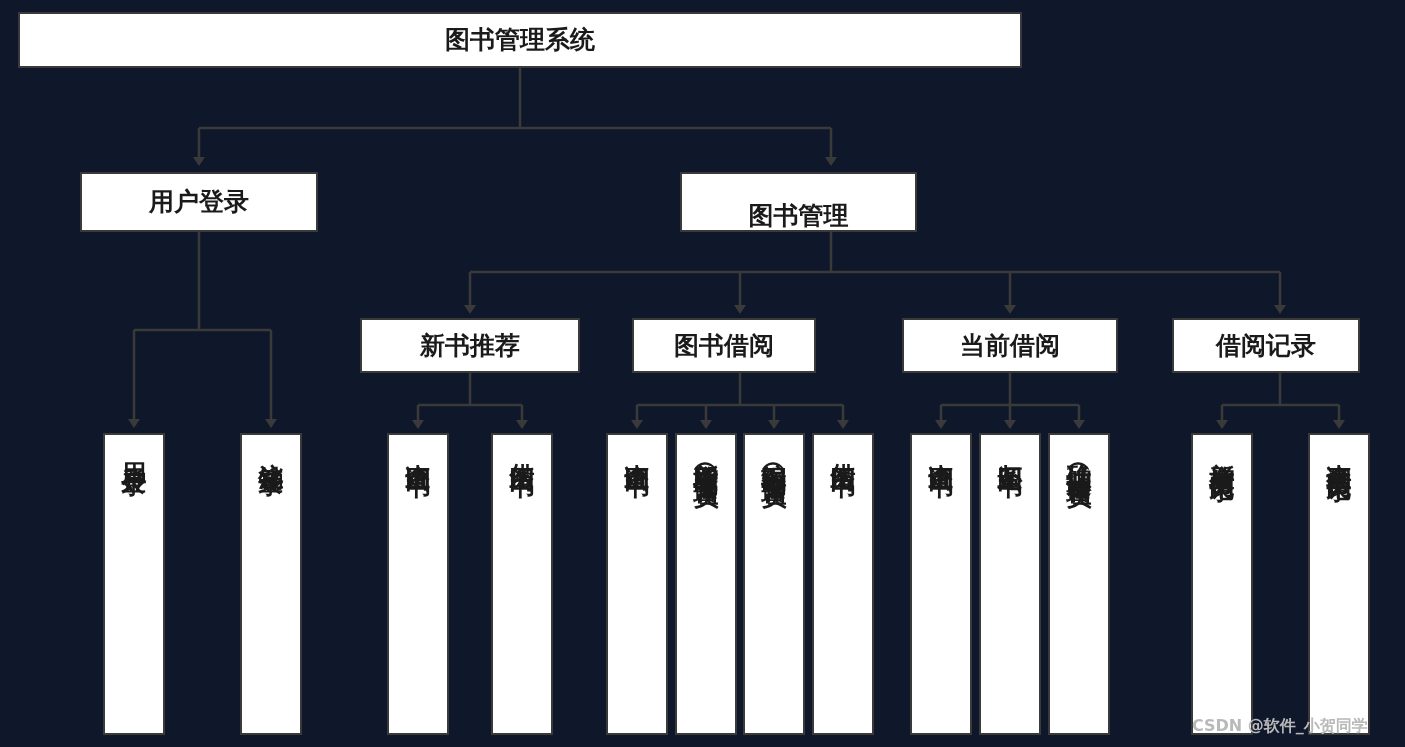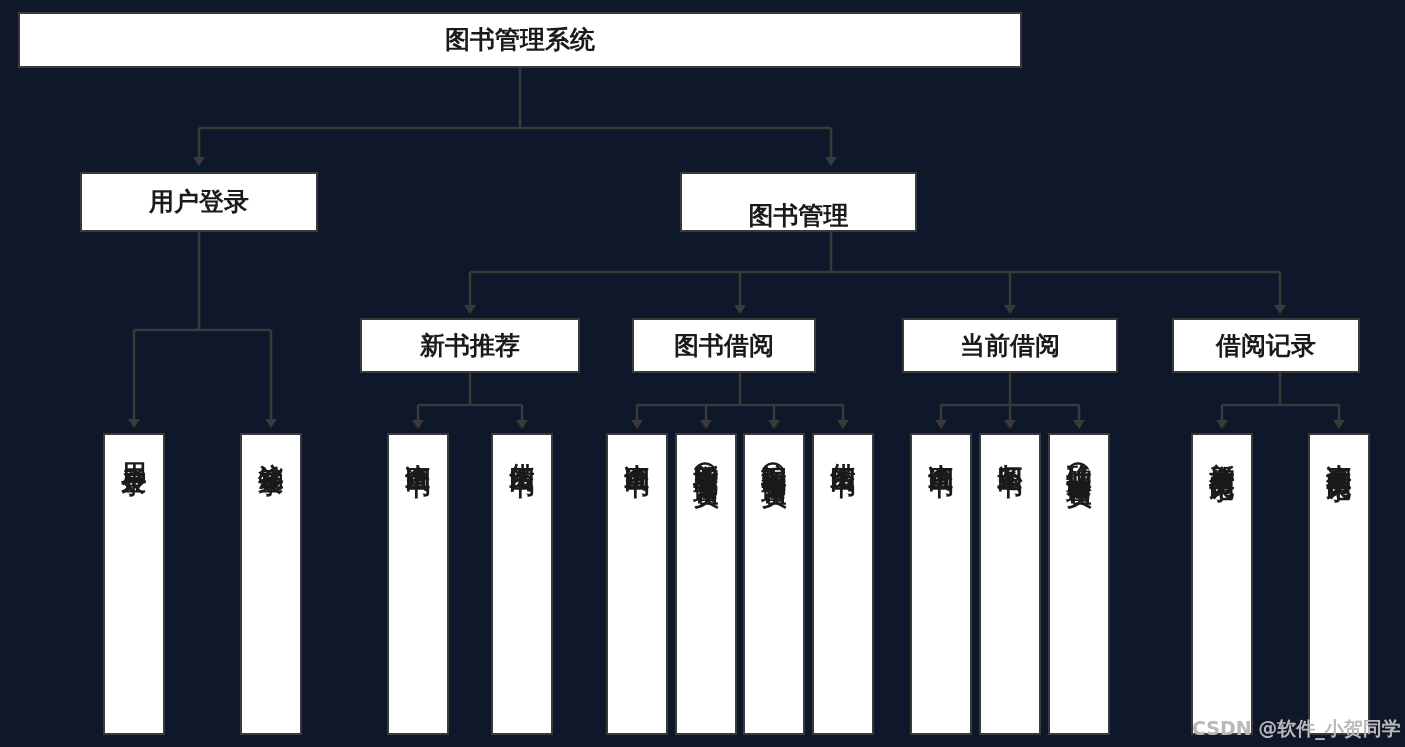--- a/index.html
+++ b/index.html
@@ -56,21 +56,21 @@
   .node.vert .label {
     writing-mode: vertical-rl;
     text-orientation: upright;
     font-size: 25px;
     letter-spacing: 3px;
     line-height: 1;
   }
   .watermark {
     position: absolute;
     color: #b9b9b9;
-    font-size: 19px;
+    font-size: 16px;
     white-space: nowrap;
     z-index: 5;
     font-family: "DejaVu Sans", "Liberation Sans", sans-serif;
   }
 </style>
 </head>
 <body>
 
 <div id="canvas">
 

